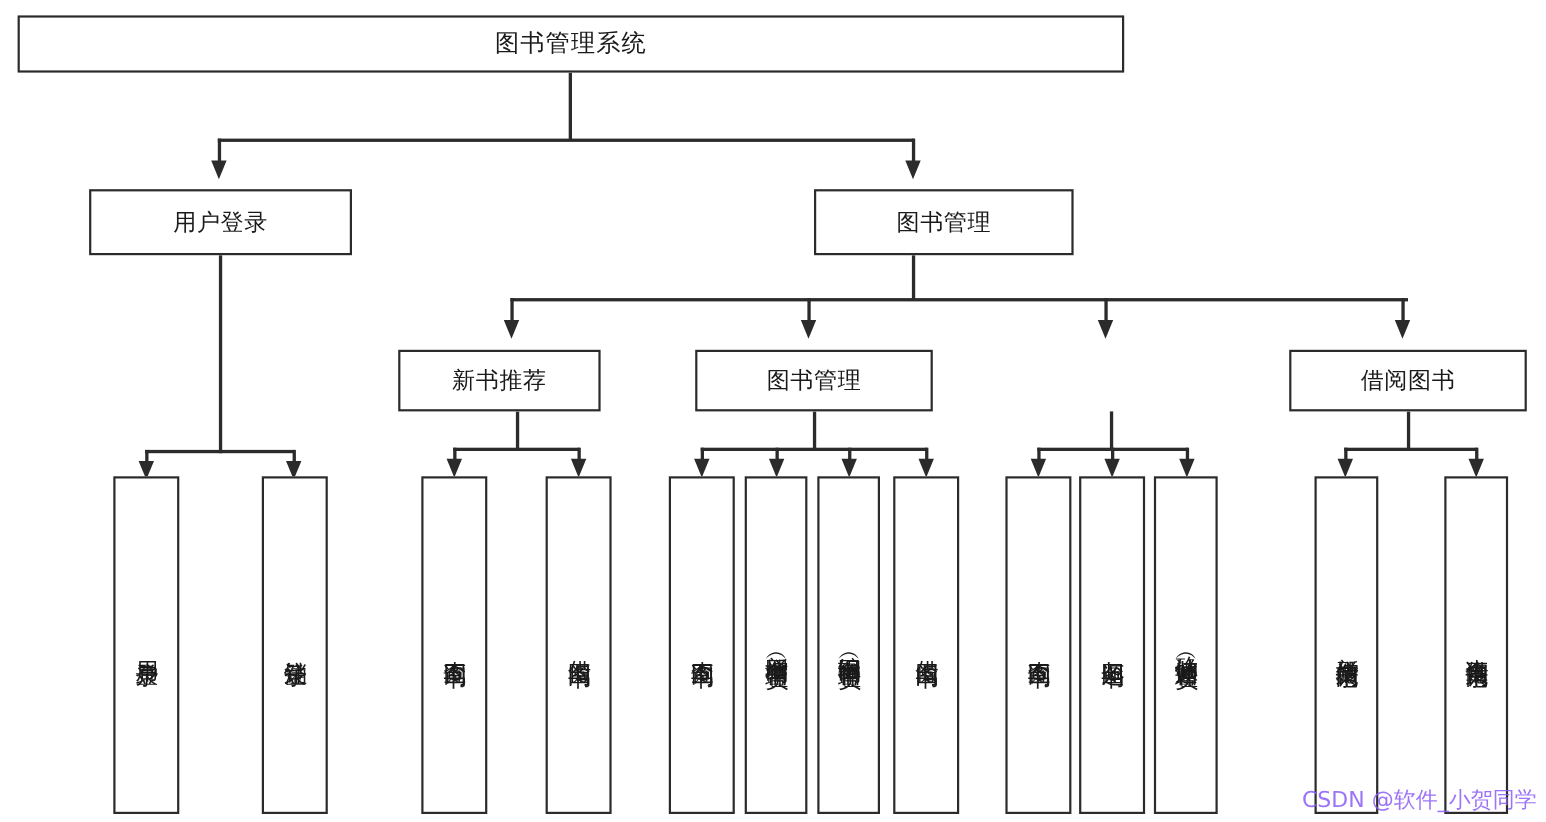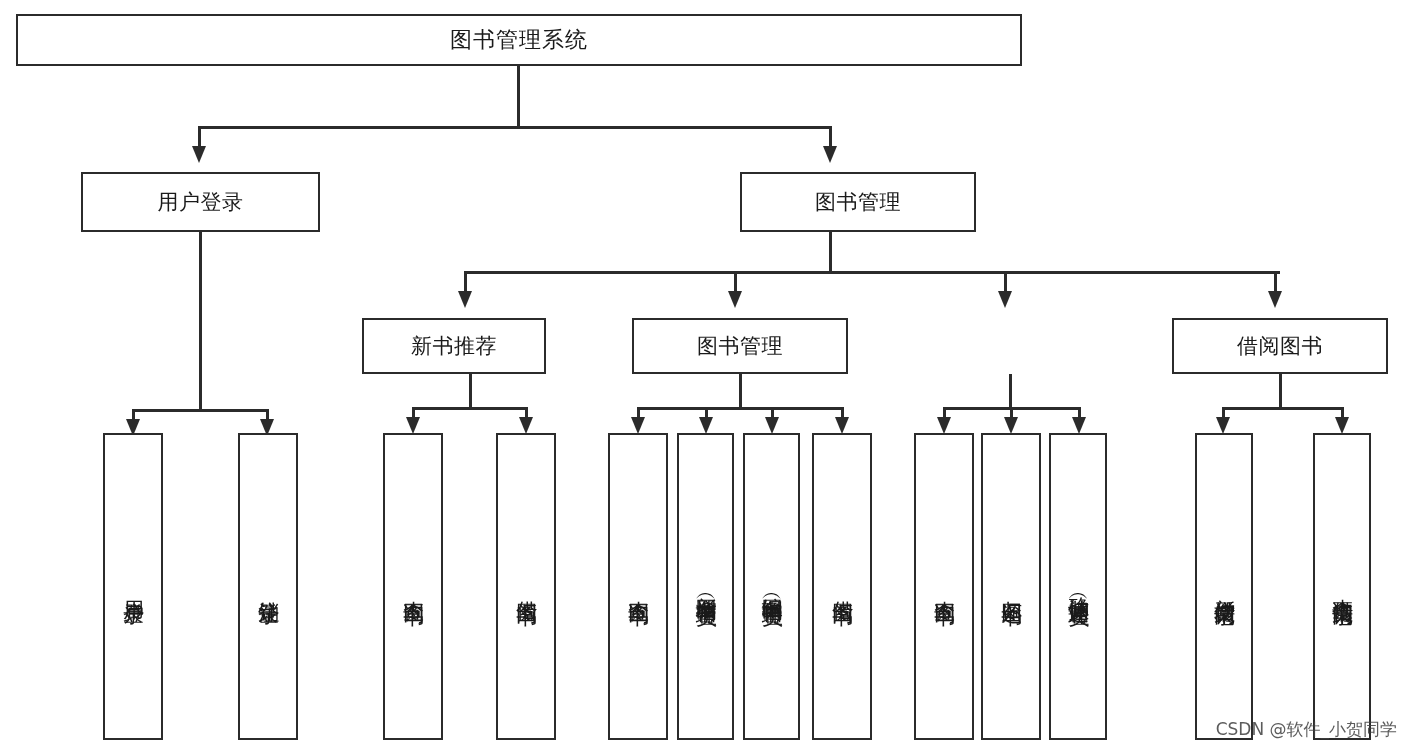--- a/index.html
+++ b/index.html
@@ -72,22 +72,22 @@
     border-left: 7.5px solid transparent;
     border-right: 7.5px solid transparent;
     border-top: 17px solid #2b2b2b;
     z-index: 2;
   }
   
   #watermark {
     position: absolute;
     right: 8px;
     bottom: 6px;
-    font-size: 17px;
-    color: #404040;
+    font-size: 20px;
+    color: #8b5cf6;
     opacity: 0.85;
     white-space: nowrap;
     z-index: 6;
     font-family: "DejaVu Sans", "Liberation Sans", sans-serif;
   }
 </style>
 </head>
 <body>
 
 <div id="canvas">

